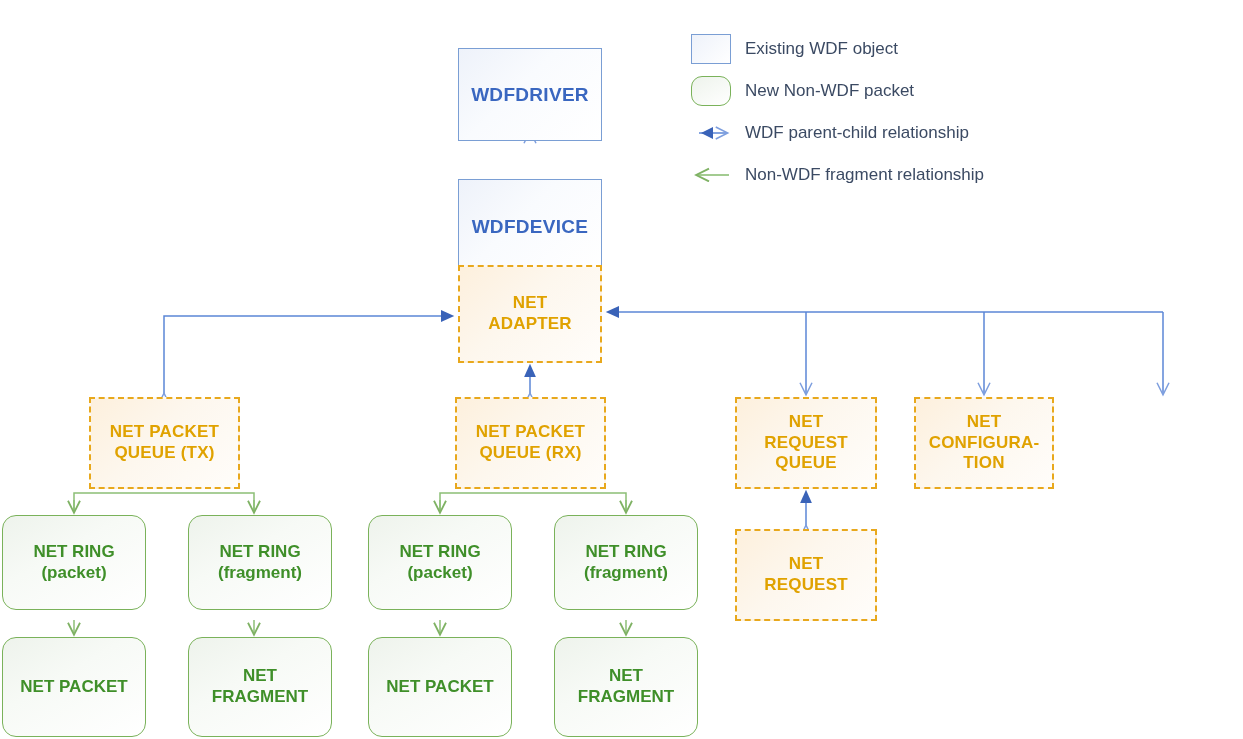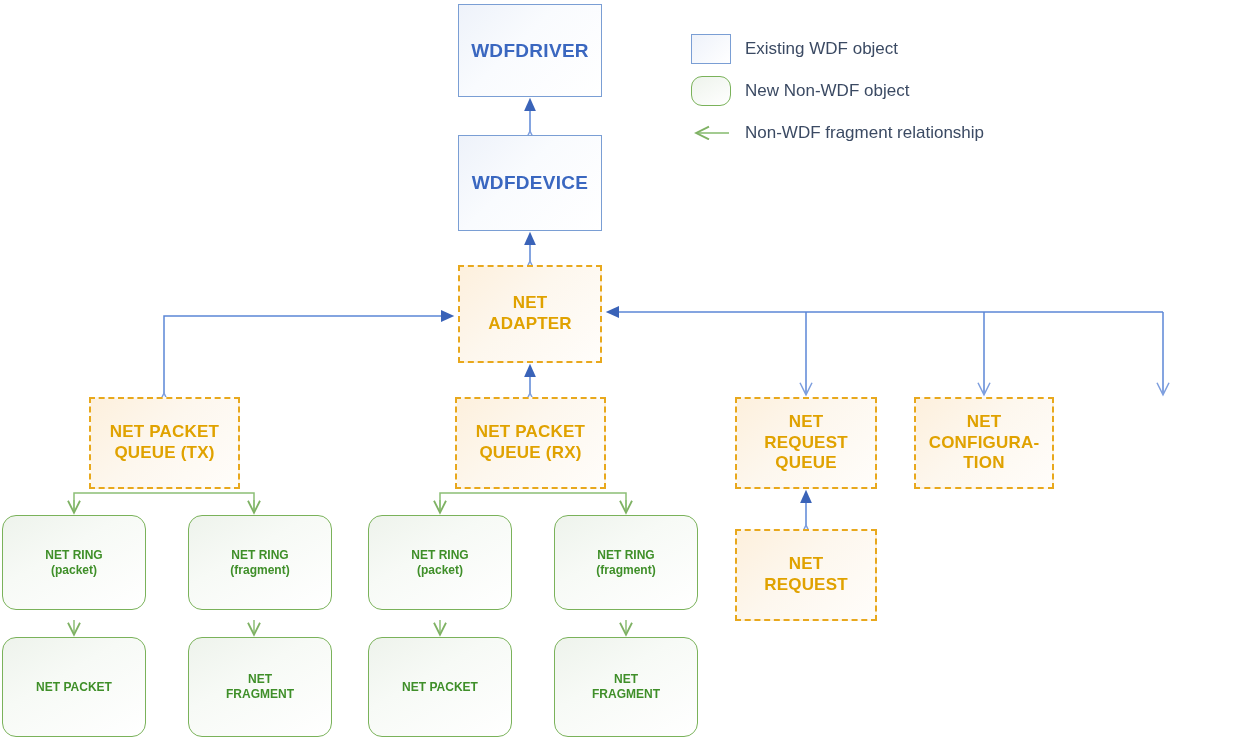--- a/index.html
+++ b/index.html
@@ -7,31 +7,31 @@
        font-family:"Liberation Sans","DejaVu Sans",sans-serif;}
 
   #stage{position:absolute;left:0;top:0;width:1243px;height:739px;}
 
   
   .node{position:absolute;display:flex;align-items:center;justify-content:center;
         text-align:center;font-weight:bold;line-height:1.22;box-sizing:border-box;}
 
   
   .blue{border:1px solid #7a9ed4;color:#3a67c0;font-size:19px;letter-spacing:.3px;
-        background:linear-gradient(135deg,#eef2fa 0%,#f9fbfe 42%,#ffffff 100%);}
+        background:linear-gradient(135deg,#eef2fa 0%,#f9fbfe 42%,#ffffff 100%);margin-top:44px;}
 
   
   .orange{border:2px dashed #e8a81c;color:#e0a200;font-size:17px;letter-spacing:.2px;
           background:linear-gradient(135deg,#fdf0dd 0%,#fdf7ee 45%,#fffdfa 100%);}
   .orange::after{content:"";position:absolute;left:8px;top:8px;right:-9px;bottom:-9px;
         border-right:2px dashed #f2cf72;border-bottom:2px dashed #f2cf72;
         pointer-events:none;z-index:-1;}
 
   
-  .green{border:1.4px solid #7ab25a;border-radius:14px;color:#3f8f29;font-size:12px;
+  .green{border:1.4px solid #7ab25a;border-radius:14px;color:#3f8f29;font-size:17px;
          background:linear-gradient(150deg,#eef3ec 0%,#f7faf6 40%,#ffffff 100%);}
   .green::after{content:"";position:absolute;left:9px;top:9px;right:-9px;bottom:-9px;
         border:1.4px solid #a9cd92;border-radius:14px;pointer-events:none;z-index:-1;}
 
   .node span{position:relative;z-index:2;white-space:pre-line;}
 
   
   #legend{position:absolute;left:691px;top:28px;width:420px;}
   .lg-row{display:flex;align-items:center;height:42px;}
   .lg-swatch{width:40px;height:30px;flex:0 0 40px;margin-right:14px;box-sizing:border-box;}
@@ -165,23 +165,32 @@
   <div id="legend">
 
     <div class="lg-row">
       <div class="lg-swatch lg-blue"></div>
       <div class="lg-text">Existing WDF object</div>
     </div>
 
 
     <div class="lg-row">
       <div class="lg-swatch lg-green"></div>
-      <div class="lg-text">New Non-WDF object</div>
-    </div>
-
+      <div class="lg-text">New Non-WDF packet</div>
+    </div>
+
+    <div class="lg-row">
+      <div class="lg-arrow">
+        <svg width="40" height="30" viewBox="0 0 40 30">
+          <line x1="8" y1="15" x2="36" y2="15" stroke="#5b86d6" stroke-width="1.5" marker-end="url(#bThin)"></line>
+          <path d="M10,15 L22,9 L22,21 z" fill="#3a63b8"></path>
+        </svg>
+      </div>
+      <div class="lg-text">WDF parent-child relationship</div>
+    </div>
 
     <div class="lg-row">
       <div class="lg-arrow">
         <svg width="40" height="30" viewBox="0 0 40 30">
           <line x1="38" y1="15" x2="6" y2="15" stroke="#8cbf76" stroke-width="1.6" marker-end="url(#gThin)"></line>
         </svg>
       </div>
       <div class="lg-text">Non-WDF fragment relationship</div>
     </div>
 

